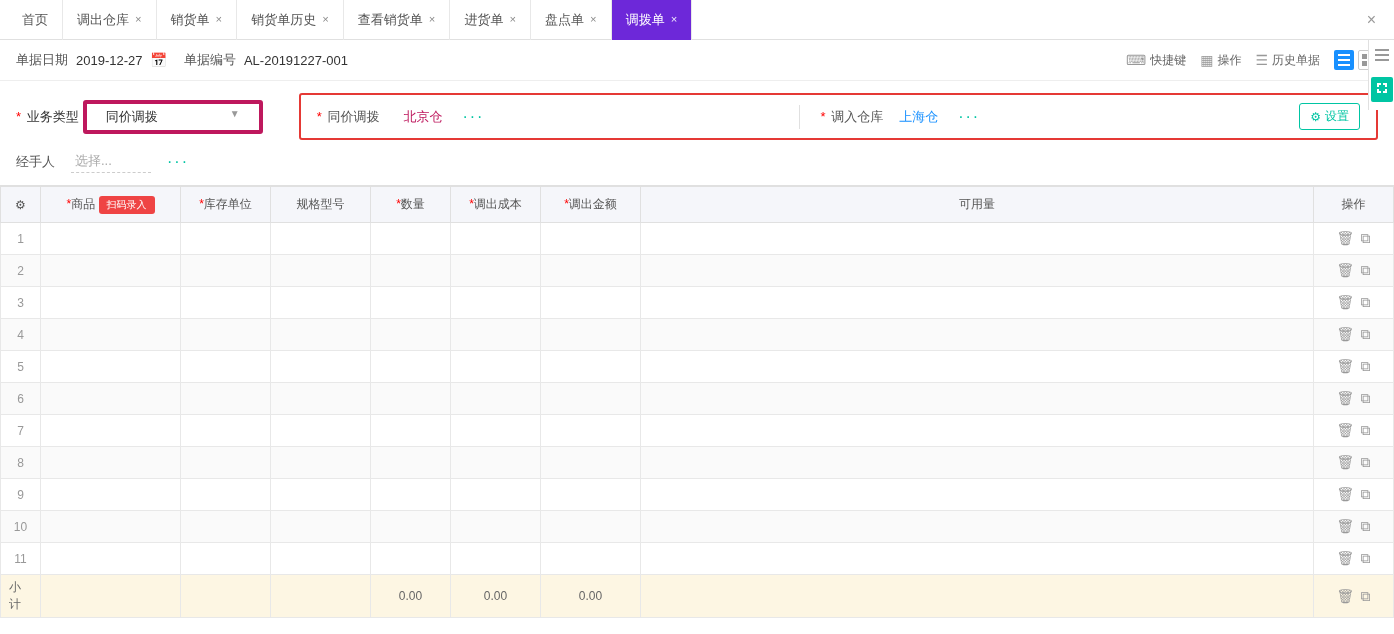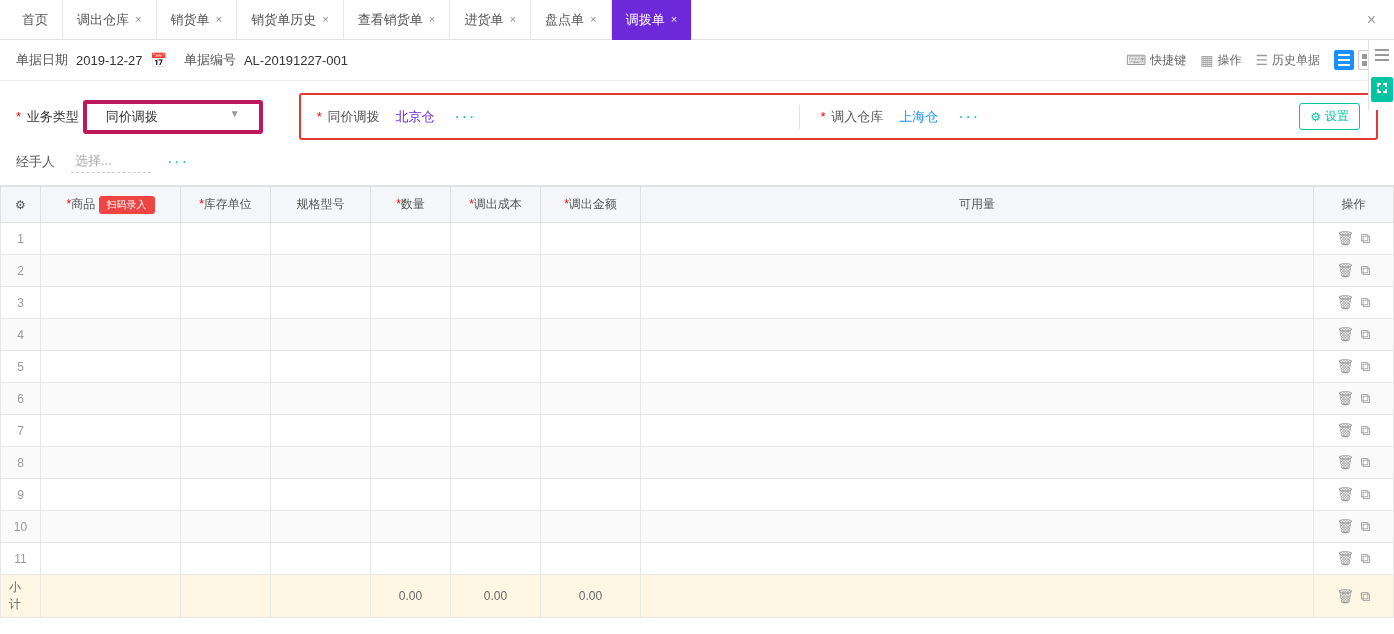--- a/index.html
+++ b/index.html
@@ -403,21 +403,21 @@
         </div>
       </div>
 
       <div class="warehouse-section" style="flex:1;">
 
         <div class="warehouse-field">
           <span>
             <span class="required-star">*</span>
             <span style="color:#555;">同价调拨</span>
           </span>
-          <span class="warehouse-value" style="color:#6d28d9; margin-left:8px;">北京仓</span>
+          <span class="warehouse-value" style="color:#be185d; margin-left:16px;">北京仓</span>
           <span class="more-btn" style="margin-left:12px;">···</span>
         </div>
 
         <div class="warehouse-divider"></div>
 
         <div class="warehouse-field">
           <span>
             <span class="required-star">*</span>
             <span style="color:#555;">调入仓库</span>
           </span>

